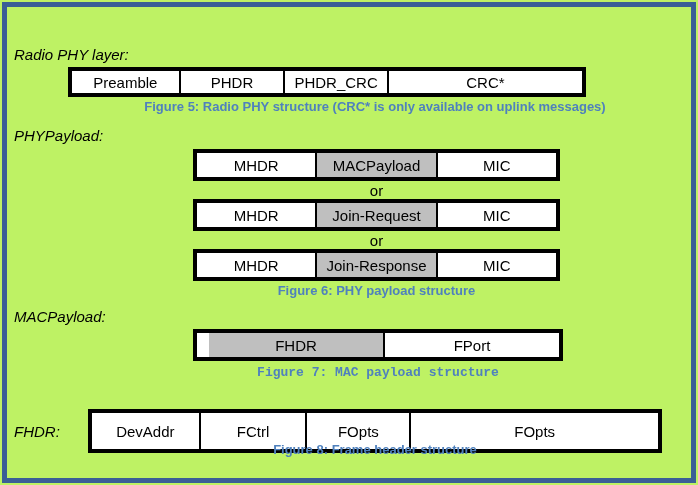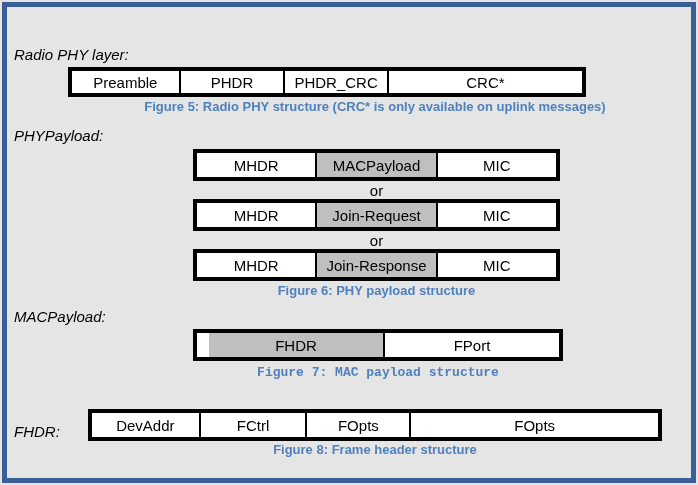--- a/index.html
+++ b/index.html
@@ -1,17 +1,17 @@
 <!DOCTYPE html>
 <html style="--frame-border: #3A5F96; --caption-blue: #4F81BD; --cell-shaded: #BFBFBF; --table-border: #000000;"><head>
 <meta charset="utf-8">
 <style>
   html,body { margin:0; padding:0; background:#fff; }
   .page {
-    position:relative; width:698px; height:485px; background:#e5e5e5;
+    position:relative; width:698px; height:485px; background:#bef264;
     font-family:"Liberation Sans", sans-serif; color:#000; overflow:hidden;
   }
   .frame {
     position:absolute; left:2px; top:2px; width:684px; height:471px;
     border:5px solid var(--frame-border, #3A5F96); pointer-events:none;
   }
   .heading {
     position:absolute; font-style:italic; font-size:15px; line-height:16px;
     white-space:nowrap;
   }
@@ -78,20 +78,20 @@
   <div class="heading" style="left:14px; top:309px;">MACPayload:</div>
 
   <div class="btable" style="left:193px; top:329px; width:370px; height:32px;padding-left:12px;">
     <div class="cell shaded">FHDR</div>
     <div class="cell">FPort</div>
   </div>
   <div class="caption" style="left:193px; top:365px; width:370px;font-family:Liberation Mono, monospace;">Figure 7: MAC payload structure</div>
 
   <div class="heading" style="left:14px; top:392px;margin-top:32px;">FHDR:</div>
 
-  <div class="btable" style="left:88px; top:409px; width:574px; height:32px;">
+  <div class="btable" style="left:88px; top:409px; width:574px; height:44px;">
     <div class="cell" style="flex-grow:109">DevAddr</div>
     <div class="cell" style="flex-grow:107">FCtrl</div>
     <div class="cell" style="flex-grow:104">FOpts</div>
     <div class="cell" style="flex-grow:252">FOpts</div>
   </div>
   <div class="caption" style="left:88px; top:442px; width:574px;">Figure 8: Frame header structure</div>
 </div>
 
 </body></html>

